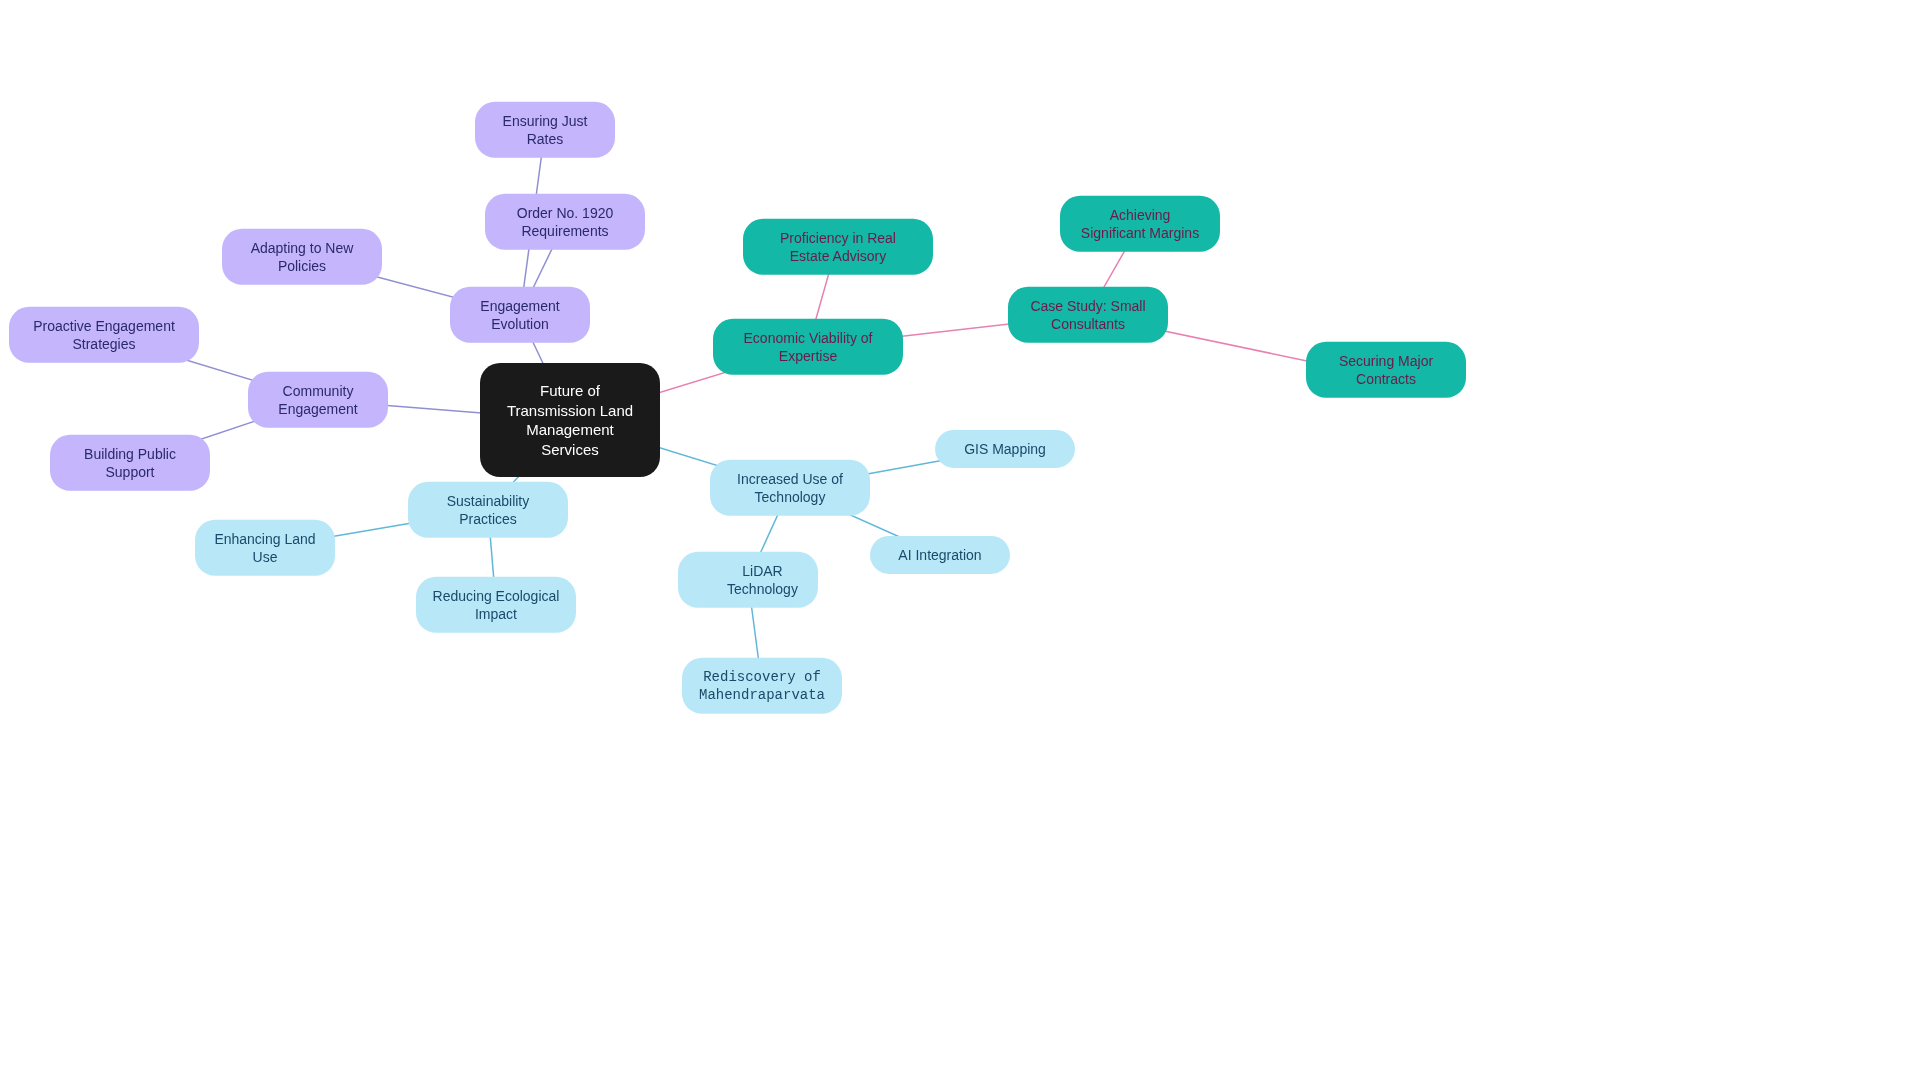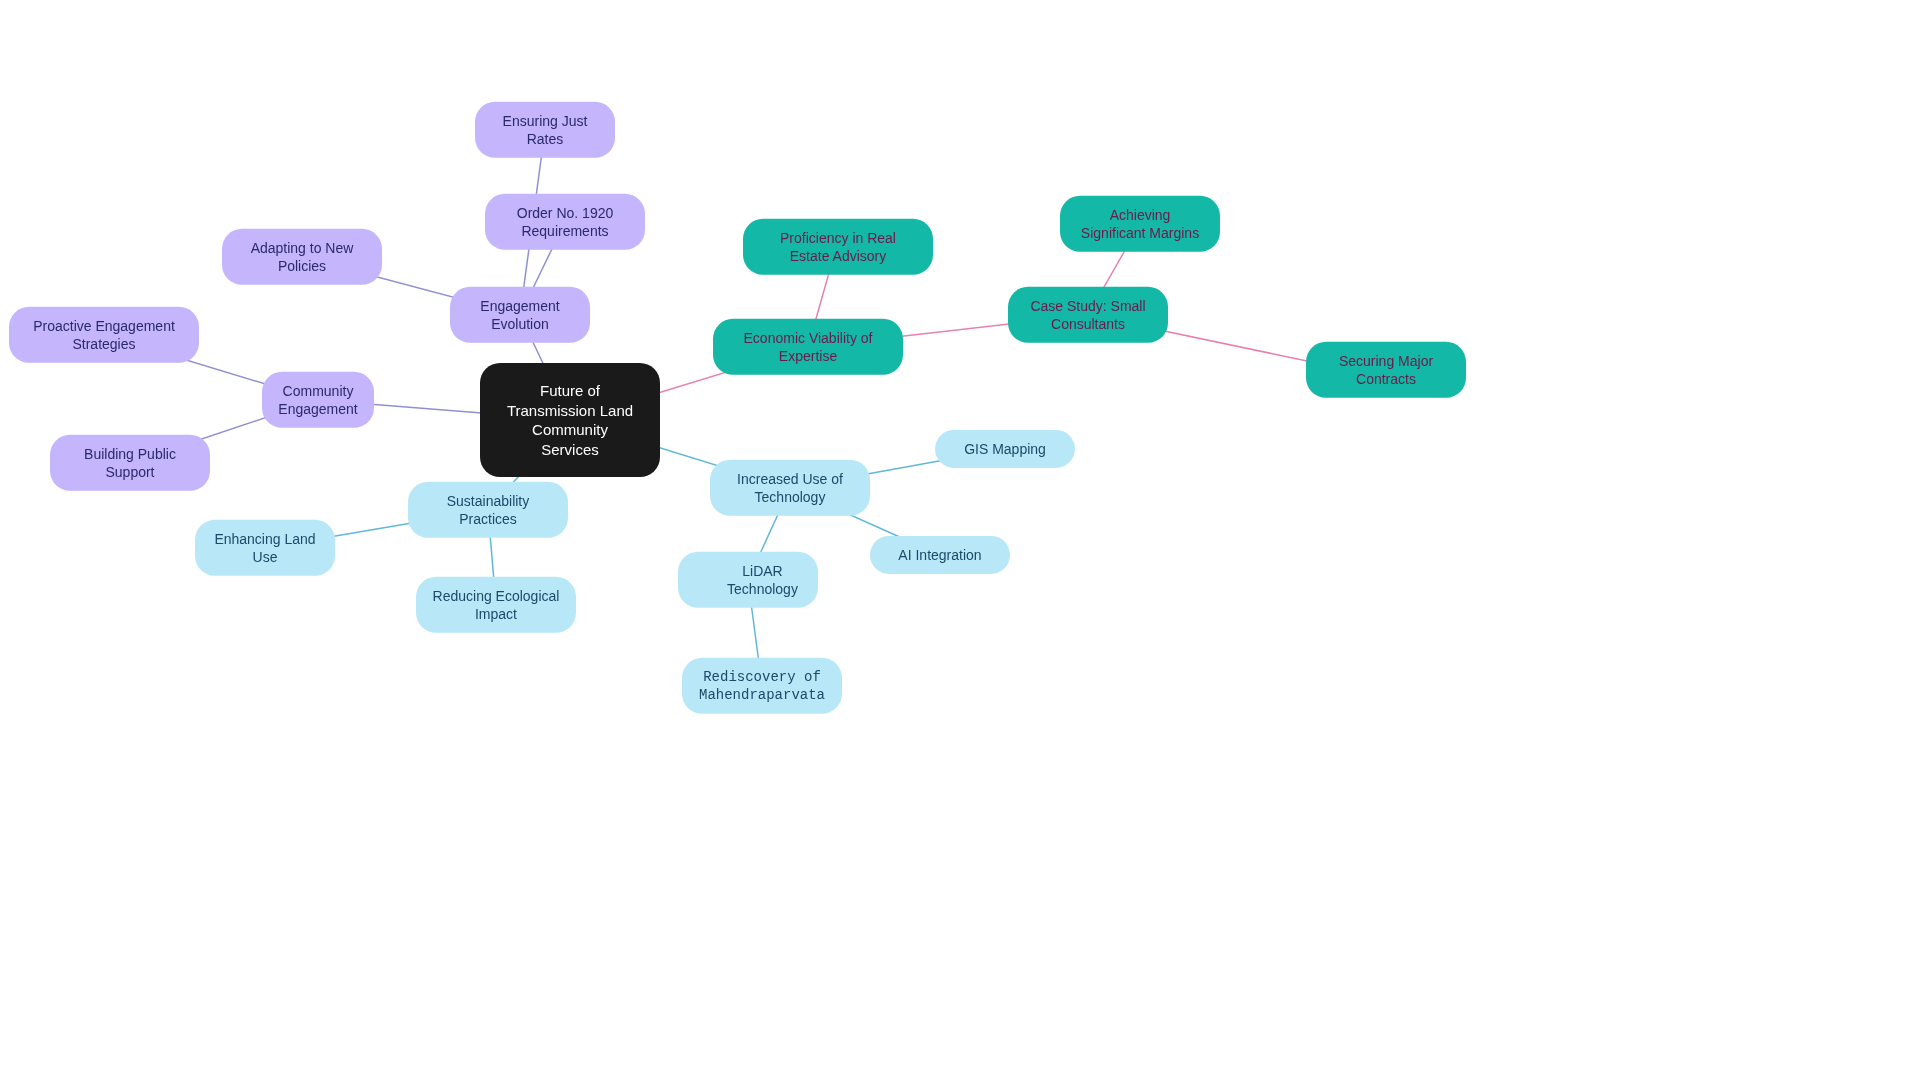--- a/index.html
+++ b/index.html
@@ -78,26 +78,26 @@
       <line x1="790" y1="488" x2="940" y2="555" stroke="#60b8d8" stroke-width="1.5"></line>
       <line x1="790" y1="488" x2="748" y2="580" stroke="#60b8d8" stroke-width="1.5"></line>
       <line x1="748" y1="580" x2="762" y2="686" stroke="#60b8d8" stroke-width="1.5"></line>
       <line x1="570" y1="420" x2="808" y2="347" stroke="#e880b0" stroke-width="1.5"></line>
       <line x1="808" y1="347" x2="838" y2="241" stroke="#e880b0" stroke-width="1.5"></line>
       <line x1="808" y1="347" x2="1088" y2="315" stroke="#e880b0" stroke-width="1.5"></line>
       <line x1="1088" y1="315" x2="1140" y2="224" stroke="#e880b0" stroke-width="1.5"></line>
       <line x1="1088" y1="315" x2="1350" y2="370" stroke="#e880b0" stroke-width="1.5"></line>
     </svg>
   <div id="nodes-container">
-      <div class="node node-center" style="left: 570px; top: 420px; width: 180px;">Future of Transmission Land Community Services</div>
+      <div class="node node-center" style="left: 570px; top: 420px; width: 180px;">Future of Transmission Land Management Services</div>
       <div class="node node-purple" style="left: 520px; top: 315px; width: 140px;">Engagement Evolution</div>
       <div class="node node-purple" style="left: 545px; top: 130px; width: 140px;">Ensuring Just Rates</div>
       <div class="node node-purple" style="left: 565px; top: 222px; width: 160px;">Order No. 1920 Requirements</div>
       <div class="node node-purple" style="left: 302px; top: 257px; width: 160px;">Adapting to New Policies</div>
-      <div class="node node-purple" style="left: 318px; top: 400px; width: 112px;">Community Engagement</div>
+      <div class="node node-purple" style="left: 318px; top: 400px; width: 140px;">Community Engagement</div>
       <div class="node node-purple" style="left: 104px; top: 335px; width: 190px;">Proactive Engagement Strategies</div>
       <div class="node node-purple" style="left: 130px; top: 463px; width: 160px;">Building Public Support</div>
       <div class="node node-blue" style="left: 488px; top: 510px; width: 160px;">Sustainability Practices</div>
       <div class="node node-blue" style="left: 265px; top: 548px; width: 140px; padding-left: 16px;">Enhancing Land Use</div>
       <div class="node node-blue" style="left: 496px; top: 605px; width: 160px;">Reducing Ecological Impact</div>
       <div class="node node-blue" style="left: 790px; top: 488px; width: 160px;">Increased Use of Technology</div>
       <div class="node node-blue" style="left: 1005px; top: 449px; width: 140px;">GIS Mapping</div>
       <div class="node node-blue" style="left: 940px; top: 555px; width: 140px;">AI Integration</div>
       <div class="node node-blue" style="left: 748px; top: 580px; width: 140px; padding-left: 45px;">LiDAR Technology</div>
       <div class="node node-blue" style="left: 762px; top: 686px; width: 160px; font-family: Liberation Mono, monospace;">Rediscovery of Mahendraparvata</div>

